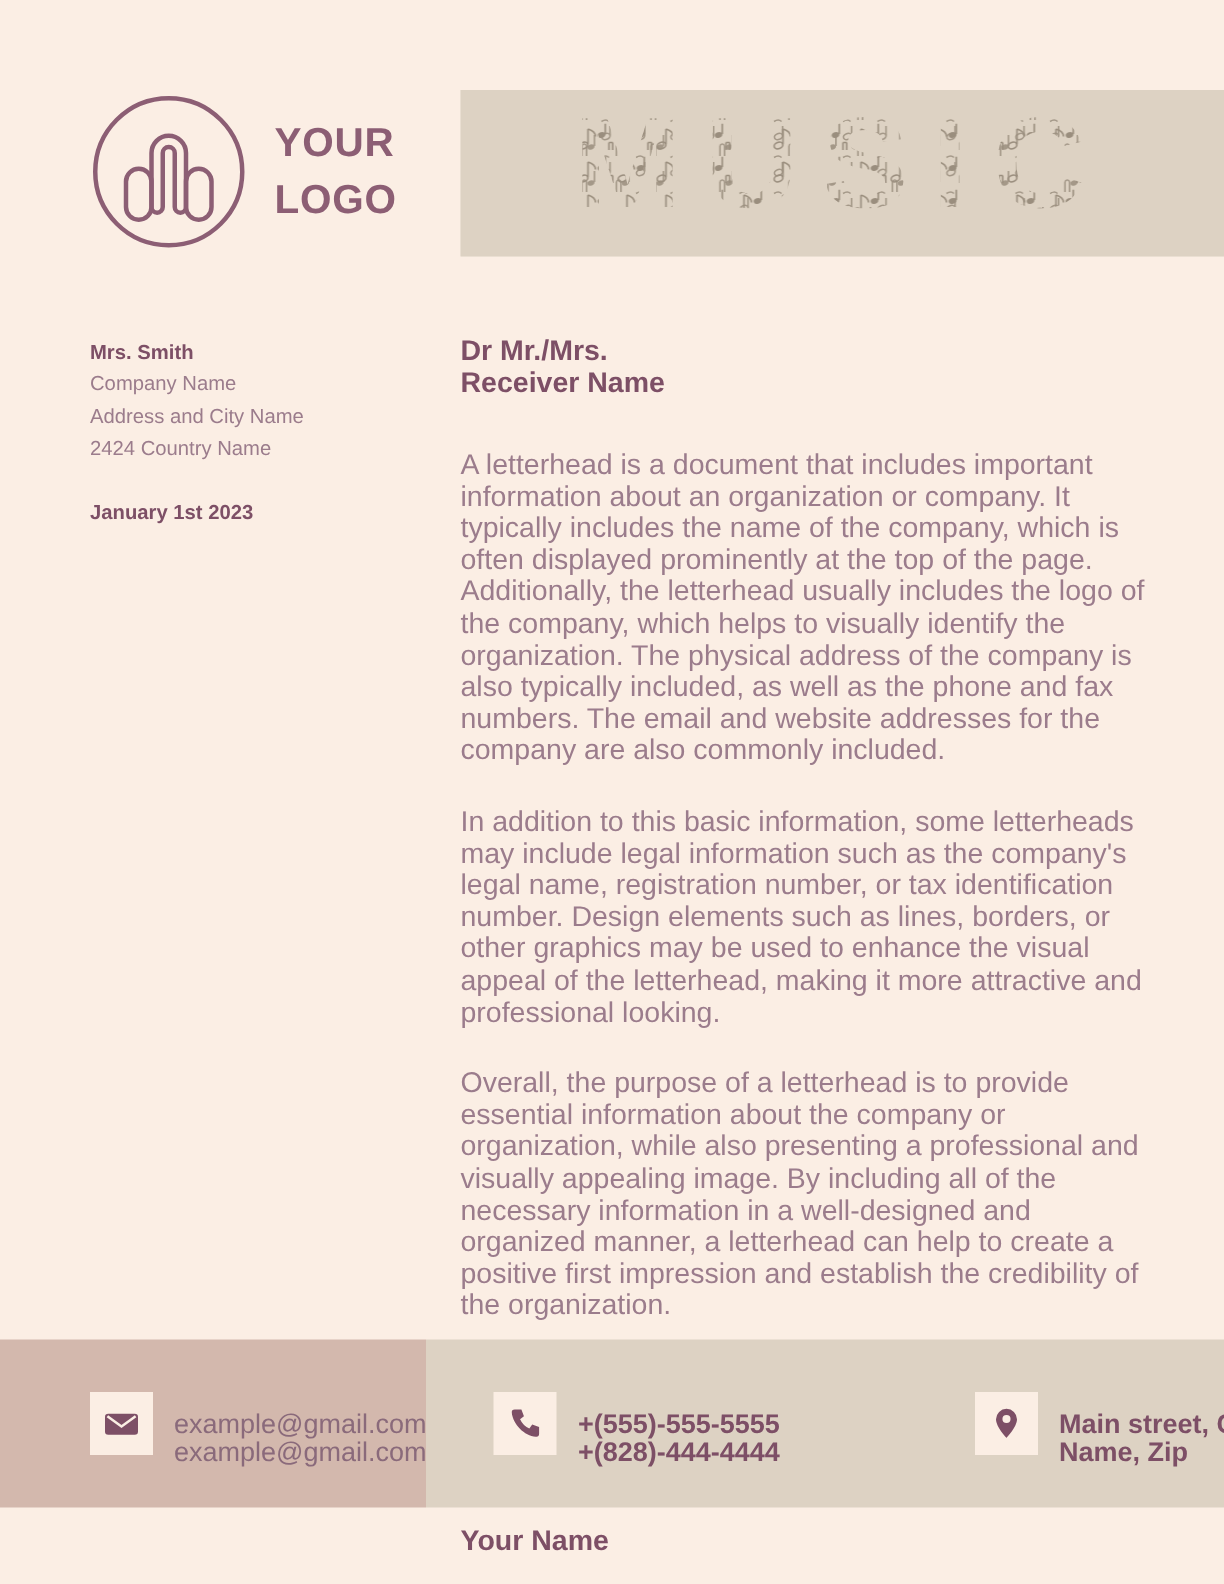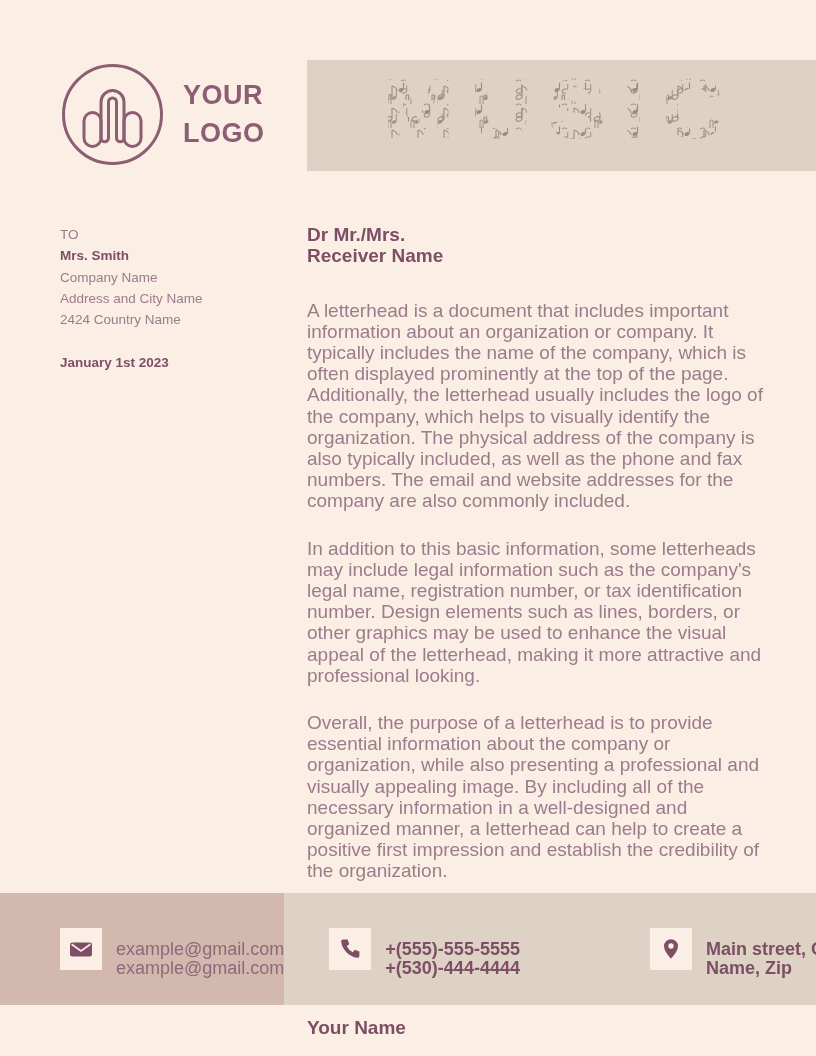--- a/index.html
+++ b/index.html
@@ -212,21 +212,20 @@
       <rect width="509" height="111" fill="#ddd2c3"></rect>
       <g mask="url(#wordmask)">
         <rect width="509" height="111" fill="url(#notes)"></rect>
         <rect width="509" height="111" fill="url(#notes2)" opacity="0.85"></rect>
       </g>
     </svg>
   </div>
 </div>
 
 <div class="addr-col">
-  <div>TO</div>
   <div class="strong">Mrs. Smith</div>
   <div>Company Name</div>
   <div>Address and City Name</div>
   <div>2424 Country Name</div>
   <div class="addr-date">January 1st 2023</div>
 </div>
 
 <div class="letter-col">
   <div class="recipient">
     <div>Dr Mr./Mrs.</div>
@@ -258,21 +257,21 @@
 
   <div class="footer-right">
     <div class="contact contact-phone">
       <span class="icon-tile">
         <svg width="26" height="26" viewBox="0 0 26 26">
           <path d="M 6.2 3.6 h 4.4 l 1.7 4.6 l -2.6 1.9 a 12.5 12.5 0 0 0 6.2 6.2 l 1.9 -2.6 l 4.6 1.7 v 4.4 a 2 2 0 0 1 -2.2 2 C 12.6 21.2 5 13.6 4.2 5.8 a 2 2 0 0 1 2 -2.2 z" fill="#7d4f66"></path>
         </svg>
       </span>
       <div class="contact-text bold">
         <div>+(555)-555-5555</div>
-        <div>+(530)-444-4444</div>
+        <div>+(828)-444-4444</div>
       </div>
     </div>
 
     <div class="contact contact-address">
       <span class="icon-tile">
         <svg width="26" height="26" viewBox="0 0 26 26">
           <path d="M 13 3.2 a 7 7 0 0 1 7 7 c 0 5.2 -7 12.4 -7 12.4 s -7 -7.2 -7 -12.4 a 7 7 0 0 1 7 -7 z" fill="#7d4f66"></path>
           <circle cx="13" cy="10" r="2.7" fill="#fbeee4"></circle>
         </svg>
       </span>

